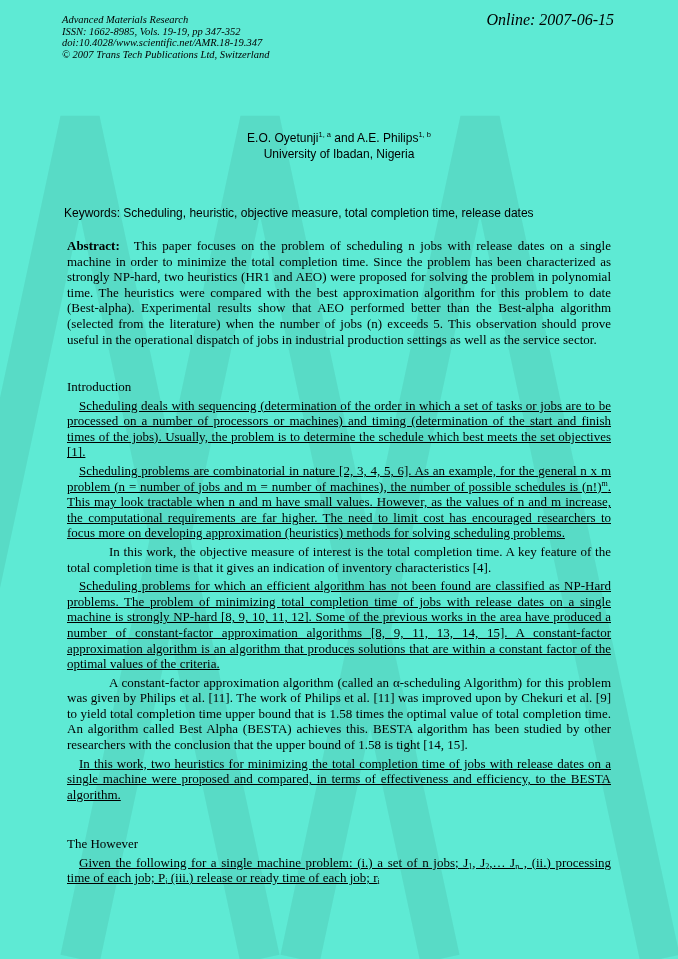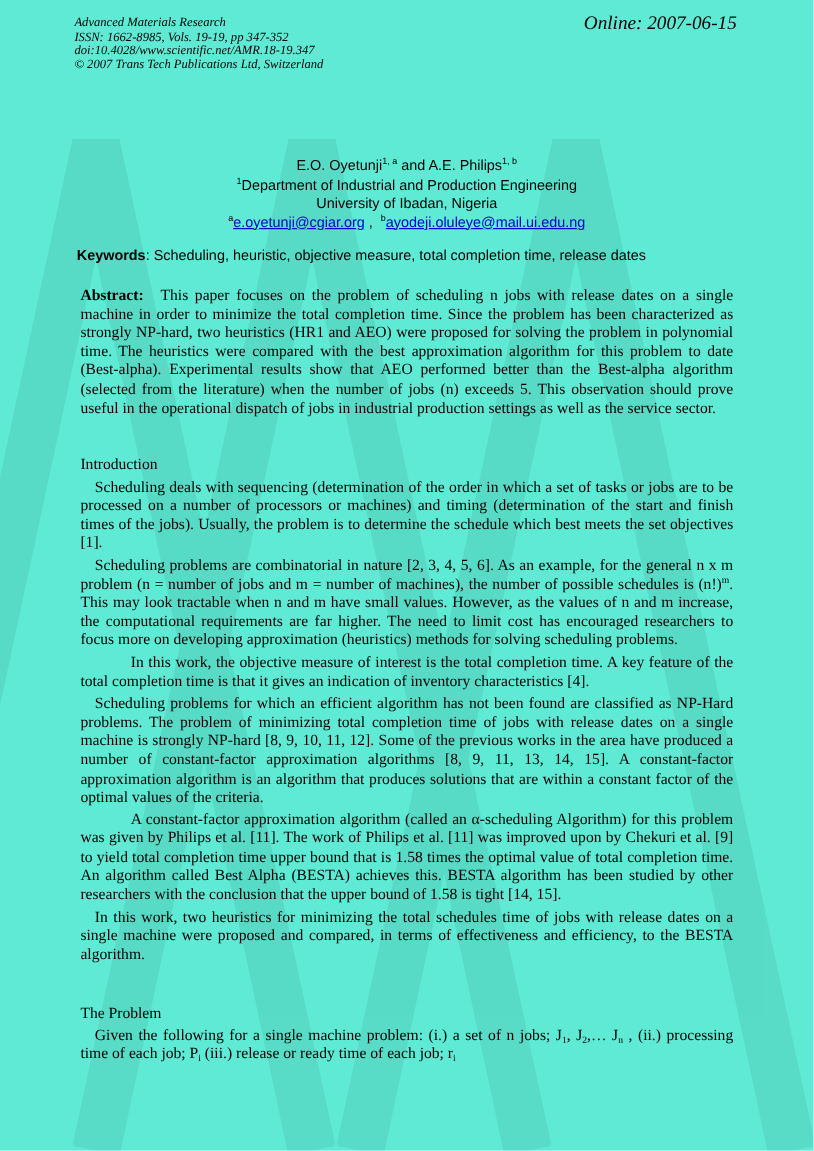--- a/index.html
+++ b/index.html
@@ -71,41 +71,41 @@
     }
     .keywords {
       position: absolute;
       left: 64px;
       top: 206px;
       width: 560px;
       font-family: "Liberation Sans", sans-serif;
       font-size: 12px;
       line-height: 14px;
     }
-    .keywords b { font-weight: bold; }
+    .keywords b { font-weight: normal; }
     .body-text {
       position: absolute;
       left: 64px;
       width: 550px;
       font-family: "Liberation Serif", serif;
       font-size: 13px;
       line-height: 15.6px;
       text-align: justify;
     }
     .body-text p {
       margin: 3px;
     }
     .abstract { top: 235px; }
     .abstract .label { font-weight: bold; margin-right: 14px; }
     .section-head {
       font-weight: normal;
       font-size: 13px;
     }
     .intro { top: 376px; }
-    .indent-s { text-indent: 12px; }
+    .indent-s { text-indent: 12px; text-decoration: underline; }
     .indent-l { text-indent: 42px; }
     .problem { top: 833px; }
     sub, .sup-small {
       font-size: 8px;
       line-height: 0;
     }
     sub { vertical-align: -2px; }
     .sup-small { vertical-align: 5px; }
     .watermark {
       position: absolute;
@@ -134,43 +134,39 @@
     <div>doi:10.4028/www.scientific.net/AMR.18-19.347</div>
     <div>© 2007 Trans Tech Publications Ltd, Switzerland</div>
   </div>
   <div class="header-right">Online: 2007-06-15</div>
 
 
   <div class="authors-block">
     <div>
       <span>E.O. Oyetunji</span><sup>1, a</sup><span> and </span><span>A.E. Philips</span><sup>1, b</sup>
     </div>
-    <div><sup>1</sup><span>Department of Industrial and Production Engineering</span></div>
     <div>University of Ibadan, Nigeria</div>
-    <div>
-      <sup>a</sup><a>e.oyetunji@cgiar.org</a><span style="white-space:pre"> ,  </span><sup>b</sup><a>ayodeji.oluleye@mail.ui.edu.ng</a>
-    </div>
   </div>
 
   <div class="keywords">
     <b>Keywords</b><span>: Scheduling, heuristic, objective measure, total completion time, release dates</span>
   </div>
 
   <div class="body-text abstract">
     <p><span class="label">Abstract:</span><span>This paper focuses on the problem of scheduling n jobs with release dates on a single machine in order to minimize the total completion time. Since the problem has been characterized as strongly NP-hard, two heuristics (HR1 and AEO) were proposed for solving the problem in polynomial time. The heuristics were compared with the best approximation algorithm for this problem to date (Best-alpha). Experimental results show that AEO performed better than the Best-alpha algorithm (selected from the literature) when the number of jobs (n) exceeds 5. This observation should prove useful in the operational dispatch of jobs in industrial production settings as well as the service sector.</span></p>
   </div>
 
   <div class="body-text intro">
     <p class="section-head">Introduction</p>
     <p class="indent-s">Scheduling deals with sequencing (determination of the order in which a set of   tasks or jobs are to be processed on a number of processors or machines) and timing (determination of the start and finish times of the jobs). Usually, the problem is to determine the schedule which best meets the set objectives [1].</p>
     <p class="indent-s"><span>Scheduling problems are combinatorial in nature [2, 3, 4, 5, 6]. As an example, for the general n x m problem (n = number of jobs and m = number of machines), the number of possible schedules is (n!)</span><span class="sup-small">m</span><span>. This may look tractable when n and m have small values. However, as the values of n and m increase, the computational requirements are far higher. The need to limit cost has encouraged researchers to focus more on developing approximation (heuristics) methods for solving scheduling problems.</span></p>
     <p class="indent-l">In this work, the objective measure of interest is the total completion time. A key feature of the total completion time is that it gives an indication of inventory characteristics [4].</p>
     <p class="indent-s">Scheduling problems for which an efficient algorithm has not been found are classified as NP-Hard problems. The problem of minimizing total completion time of jobs with release dates on a single machine is strongly NP-hard [8, 9, 10, 11, 12]. Some of the previous works in the area have produced a number of constant-factor approximation algorithms [8, 9, 11, 13, 14, 15]. A constant-factor approximation algorithm is an algorithm that produces solutions that are within a constant factor of the optimal values of the criteria.</p>
     <p class="indent-l">A constant-factor approximation algorithm (called an α-scheduling Algorithm) for this problem was given by Philips et al. [11]. The work of Philips et al. [11] was improved upon by Chekuri et al. [9] to yield total completion time upper bound that is 1.58 times the optimal value of total completion time. An algorithm called Best Alpha (BESTA) achieves this. BESTA algorithm has been studied by other researchers with the conclusion that the upper bound of 1.58 is tight [14, 15].</p>
-    <p class="indent-s">In this work, two heuristics for minimizing the total schedules time of jobs with release dates on a single machine were proposed and compared, in terms of effectiveness and efficiency, to the BESTA algorithm.</p>
+    <p class="indent-s">In this work, two heuristics for minimizing the total completion time of jobs with release dates on a single machine were proposed and compared, in terms of effectiveness and efficiency, to the BESTA algorithm.</p>
   </div>
 
   <div class="body-text problem">
-    <p class="section-head">The Problem</p>
+    <p class="section-head">The However</p>
     <p class="indent-s"><span>Given the following for a single machine problem: (i.) a set of n jobs; J</span><sub>1</sub><span>, J</span><sub>2</sub><span>,… J</span><sub>n</sub><span> , (ii.) processing time of each job; P</span><sub>i</sub><span> (iii.) release or ready time of each job; r</span><sub>i</sub></p>
   </div>
 
 </div>
 
 </body></html>

